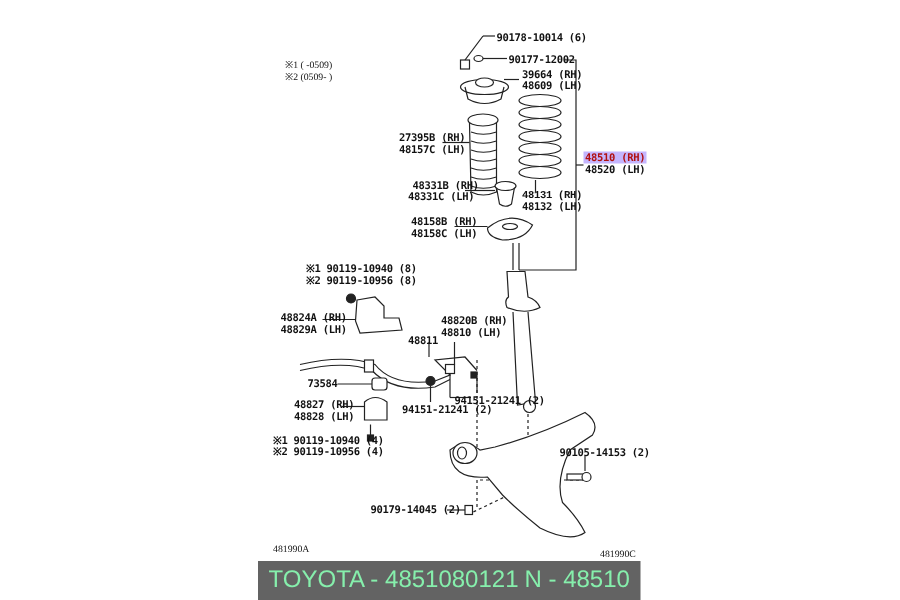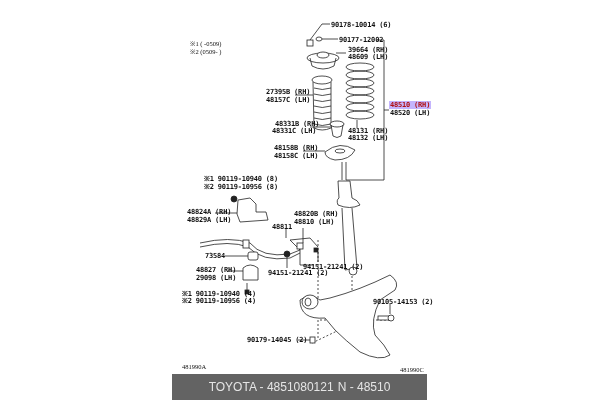--- a/index.html
+++ b/index.html
@@ -1,21 +1,21 @@
 <!DOCTYPE html>
 <html><head>
 <meta charset="utf-8">
 <style>
   html, body { margin:0; padding:0; background:#ffffff; }
   body { width:600px; height:400px; position:relative; overflow:hidden; font-family:"DejaVu Sans", sans-serif; }
   #diagram { position:absolute; left:0; top:0; width:600px; height:400px; }
   .lbl { position:absolute; font-family:"DejaVu Sans Mono", monospace; font-size:7px; font-weight:bold; color:#111; line-height:8px; white-space:nowrap; letter-spacing:-0.2px; }
   .lbl-hl { background:#c4b5fd; color:#b01010; padding:0 1px; }
   .small { position:absolute; font-family:"Liberation Serif", serif; font-size:6.5px; color:#111; white-space:nowrap; line-height:7px; }
-  #bottom-bar { position:absolute; left:172px; top:374px; width:255px; height:26px; background:#636363; color:#e5e5e5; font-family:"Liberation Sans", sans-serif; font-size:12px; display:flex; align-items:center; justify-content:center; gap:4px; }
+  #bottom-bar { position:absolute; left:172px; top:374px; width:255px; height:26px; background:#636363; color:#86efac; font-family:"Liberation Sans", sans-serif; font-size:16px; display:flex; align-items:center; justify-content:center; gap:4px; }
 </style>
 </head>
 <body>
 
 <svg id="diagram" viewBox="0 0 600 400" xmlns="http://www.w3.org/2000/svg" fill="none" stroke="#222" stroke-width="0.8">
 
   <g>
       <rect x="307" y="40" width="6" height="6" fill="#fff"></rect>
       <line x1="310" y1="40" x2="322" y2="24"></line>
       <line x1="322" y1="24" x2="330" y2="24"></line>
@@ -145,36 +145,36 @@
 <div class="lbl" style="left:331px;top:21px;">90178-10014 (6)</div>
 <div class="lbl" style="left:339px;top:36px;">90177-12002</div>
 <div class="lbl" style="left:348px;top:46px;">39664 (RH)</div>
 <div class="lbl" style="left:348px;top:53px;">48609 (LH)</div>
 <div class="lbl" style="left:266px;top:88px;">27395B (RH)</div>
 <div class="lbl" style="left:266px;top:96px;">48157C (LH)</div>
 <div class="lbl lbl-hl" style="left:389px;top:101px;">48510 (RH)</div>
 <div class="lbl" style="left:390px;top:109px;">48520 (LH)</div>
 <div class="lbl" style="left:275px;top:120px;">48331B (RH)</div>
 <div class="lbl" style="left:260px;top:127px;margin-left:12px;">48331C (LH)</div>
-<div class="lbl" style="left:348px;top:127px;">48131 (RH)</div>
+<div class="lbl" style="left:348px;top:127px;font-family:Liberation Mono, monospace;">48131 (RH)</div>
 <div class="lbl" style="left:348px;top:134px;">48132 (LH)</div>
 <div class="lbl" style="left:274px;top:144px;">48158B (RH)</div>
 <div class="lbl" style="left:274px;top:152px;">48158C (LH)</div>
 <div class="lbl" style="left:204px;top:175px;">※1 90119-10940 (8)</div>
 <div class="lbl" style="left:204px;top:183px;">※2 90119-10956 (8)</div>
 <div class="lbl" style="left:187px;top:208px;">48824A (RH)</div>
 <div class="lbl" style="left:187px;top:216px;">48829A (LH)</div>
 <div class="lbl" style="left:294px;top:210px;">48820B (RH)</div>
 <div class="lbl" style="left:294px;top:218px;">48810  (LH)</div>
 <div class="lbl" style="left:272px;top:223px;">48811</div>
 <div class="lbl" style="left:205px;top:252px;">73584</div>
 <div class="lbl" style="left:303px;top:263px;">94151-21241 (2)</div>
 <div class="lbl" style="left:268px;top:269px;">94151-21241 (2)</div>
 <div class="lbl" style="left:196px;top:266px;">48827 (RH)</div>
-<div class="lbl" style="left:196px;top:274px;">29098 (LH)</div>
+<div class="lbl" style="left:196px;top:274px;">48828 (LH)</div>
 <div class="lbl" style="left:182px;top:290px;">※1 90119-10940 (4)</div>
 <div class="lbl" style="left:182px;top:297px;">※2 90119-10956 (4)</div>
 <div class="lbl" style="left:373px;top:298px;">90105-14153 (2)</div>
 <div class="lbl" style="left:247px;top:336px;">90179-14045 (2)</div>
 
 <div class="small" style="left:182px;top:363px;">481990A</div>
 <div class="small" style="left:400px;top:366px;">481990C</div>
 
 <div id="bottom-bar">
   <span>TOYOTA - 4851080121</span>

